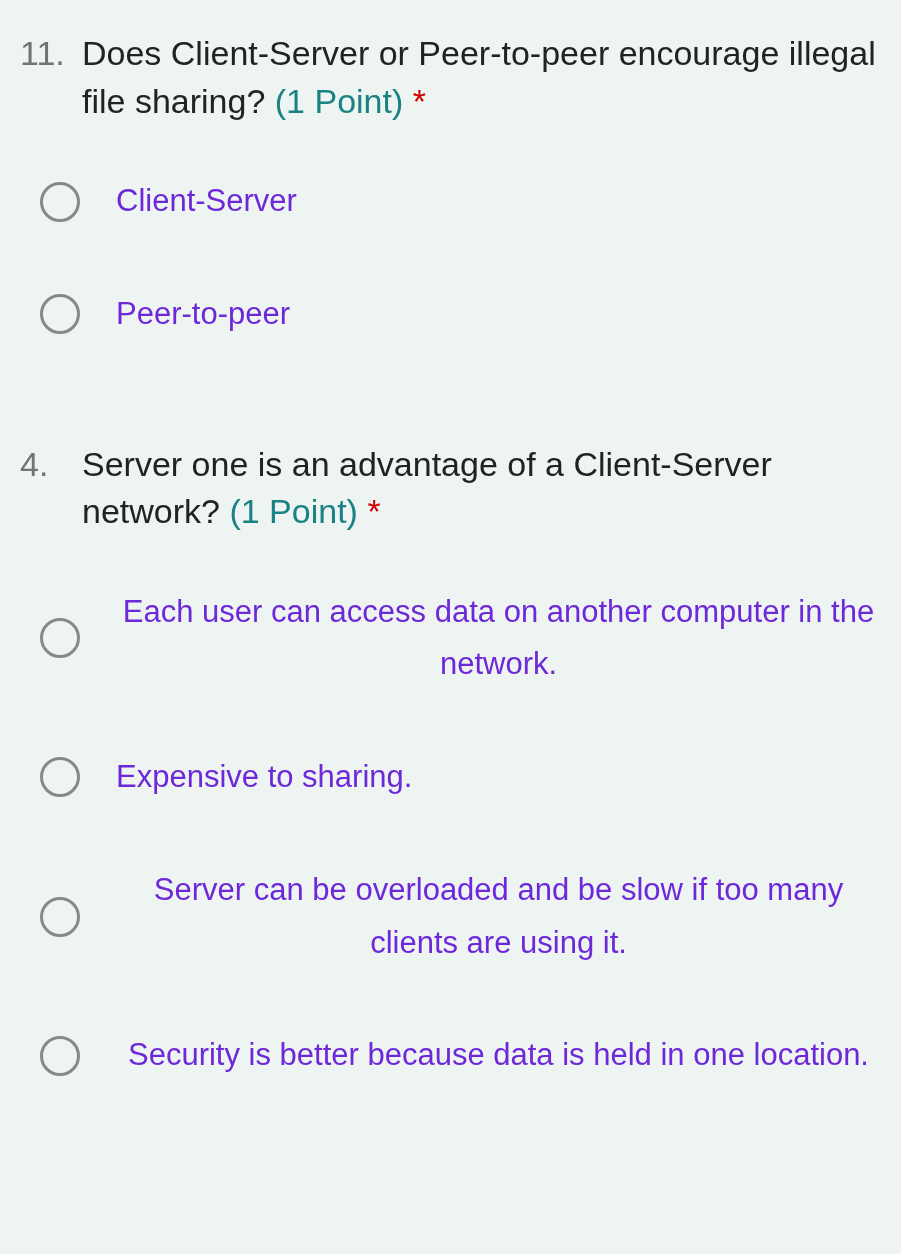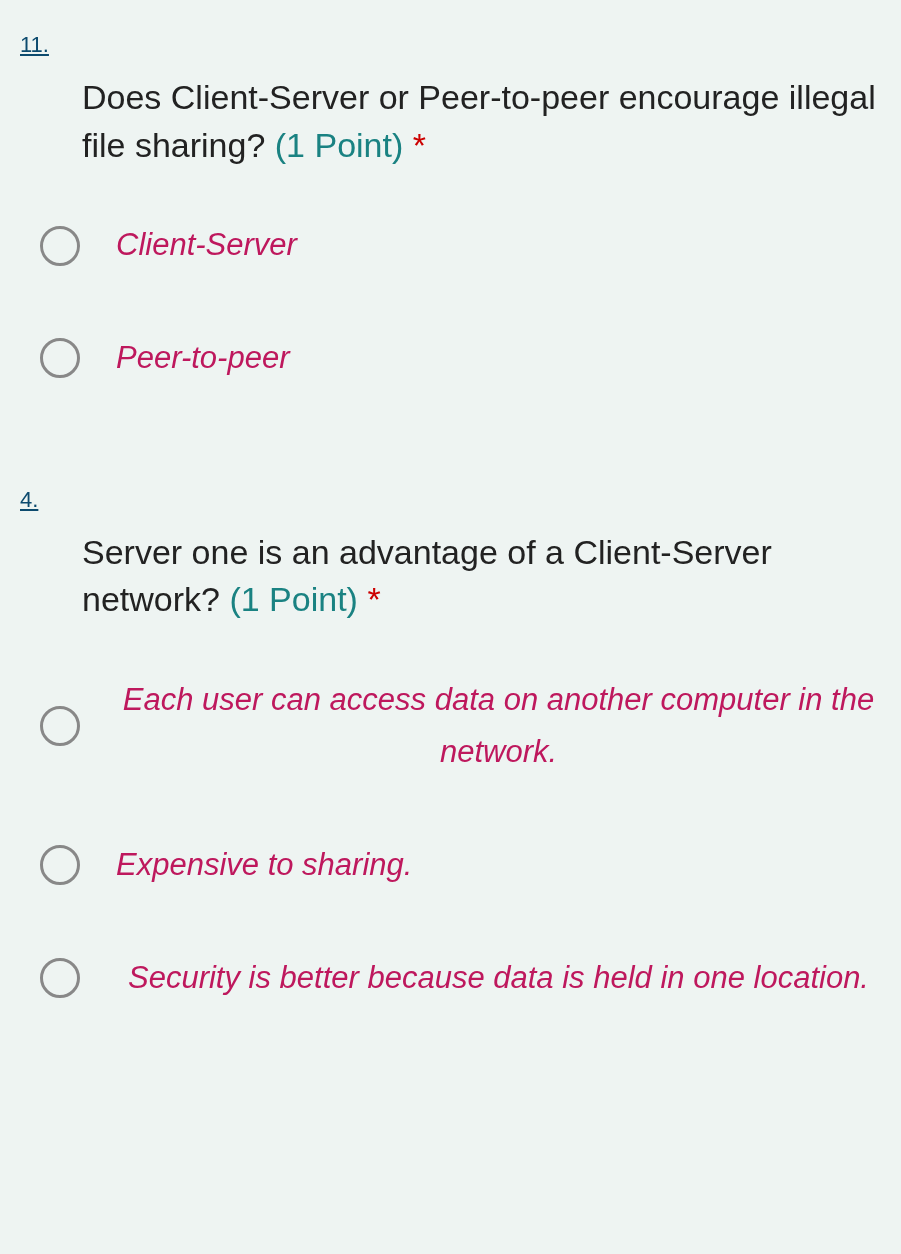--- a/index.html
+++ b/index.html
@@ -17,33 +17,31 @@
     }
     .question-block {
       margin-bottom: 100px;
     }
     .question-header {
       display: flex;
       align-items: flex-start;
       margin-bottom: 50px;
     }
     .question-number {
-      font-size: 22px;
-      color: #0c4a6e;
+      font-size: 34px;
+      color: #737373;
       margin-right: 12px;
       min-width: 50px;
       line-height: 1.4;
-      text-decoration: underline;
     }
     .question-text {
       font-size: 34px;
       color: #222;
       line-height: 1.4;
       flex: 1;
-      margin-top: 44px;
     }
     .points {
       color: #1a8282;
     }
     .required {
       color: #cc0000;
     }
     .options {
       padding-left: 20px;
     }
@@ -61,24 +59,23 @@
       width: 40px;
       height: 40px;
       border: 3px solid #888;
       border-radius: 50%;
       flex-shrink: 0;
       margin-right: 36px;
       background: transparent;
     }
     .option-label {
       font-size: 31px;
-      color: #be185d;
+      color: #6d28d9;
       line-height: 1.7;
       flex: 1;
-      font-style: italic;
     }
   </style>
 </head>
 <body>
 
 <div class="question-block">
   <div class="question-header">
     <span class="question-number">11.</span>
     <span class="question-text">
       <span>Does Client-Server or Peer-to-peer encourage illegal file sharing?</span>
@@ -109,18 +106,22 @@
   </div>
   <div class="options">
     <div class="option-row multiline">
       <span class="radio-circle"></span>
       <span class="option-label">Each user can access data on another computer in the network.</span>
     </div>
     <div class="option-row">
       <span class="radio-circle"></span>
       <span class="option-label">Expensive to sharing.</span>
     </div>
+    <div class="option-row multiline">
+      <span class="radio-circle"></span>
+      <span class="option-label">Server can be overloaded and be slow if too many clients are using it.</span>
+    </div>
     <div class="option-row multiline" style="margin-bottom:0;">
       <span class="radio-circle"></span>
       <span class="option-label">Security is better because data is held in one location.</span>
     </div>
   </div>
 </div>
 
 </body></html>

